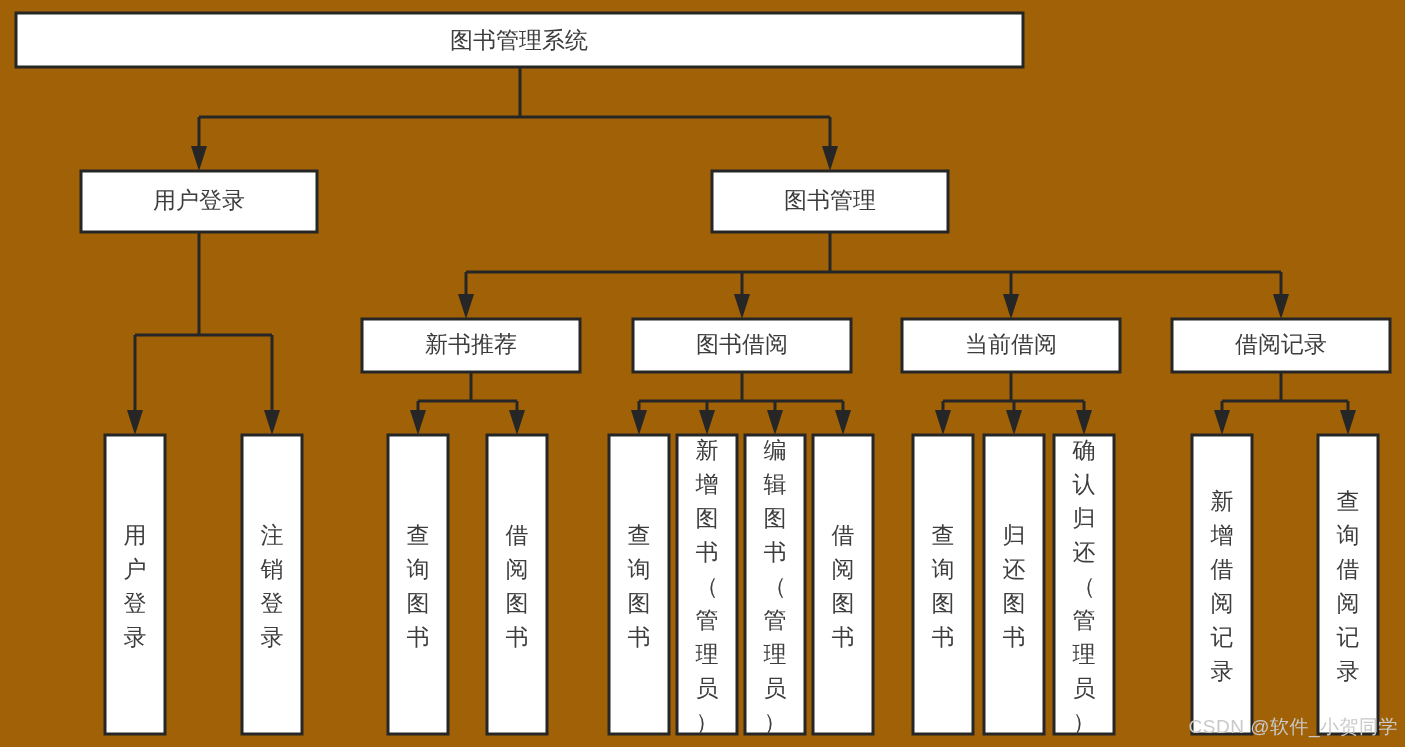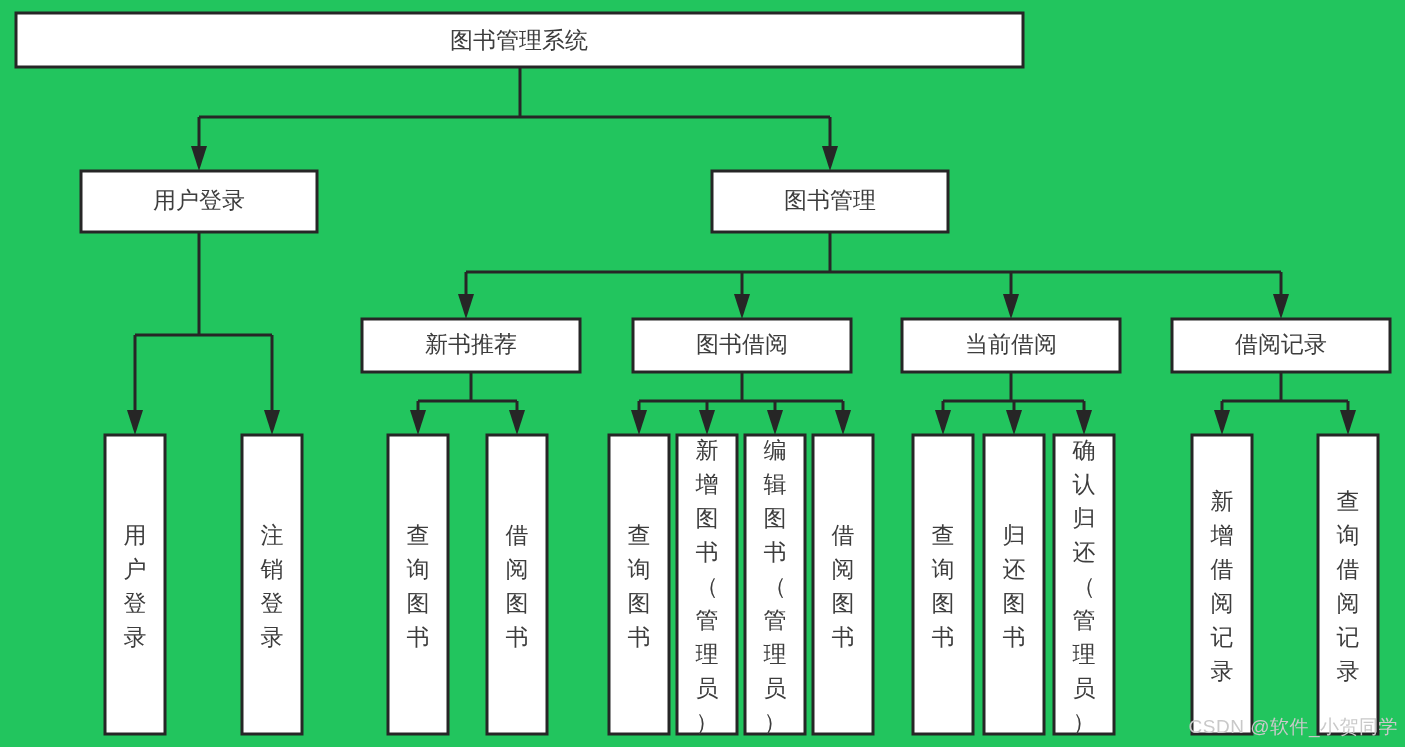--- a/index.html
+++ b/index.html
@@ -10,21 +10,21 @@
   body {
     width: 1405px;
     height: 747px;
     font-family: "Liberation Sans", "DejaVu Sans", sans-serif;
     overflow: hidden;
   }
   #diagram-root {
     position: relative;
     width: 1405px;
     height: 747px;
-    background: #22c55e;
+    background: #a16207;
   }
   svg#flow-svg {
     position: absolute;
     left: 0;
     top: 0;
     width: 1405px;
     height: 747px;
   }
   .node-box {
     fill: #ffffff;

